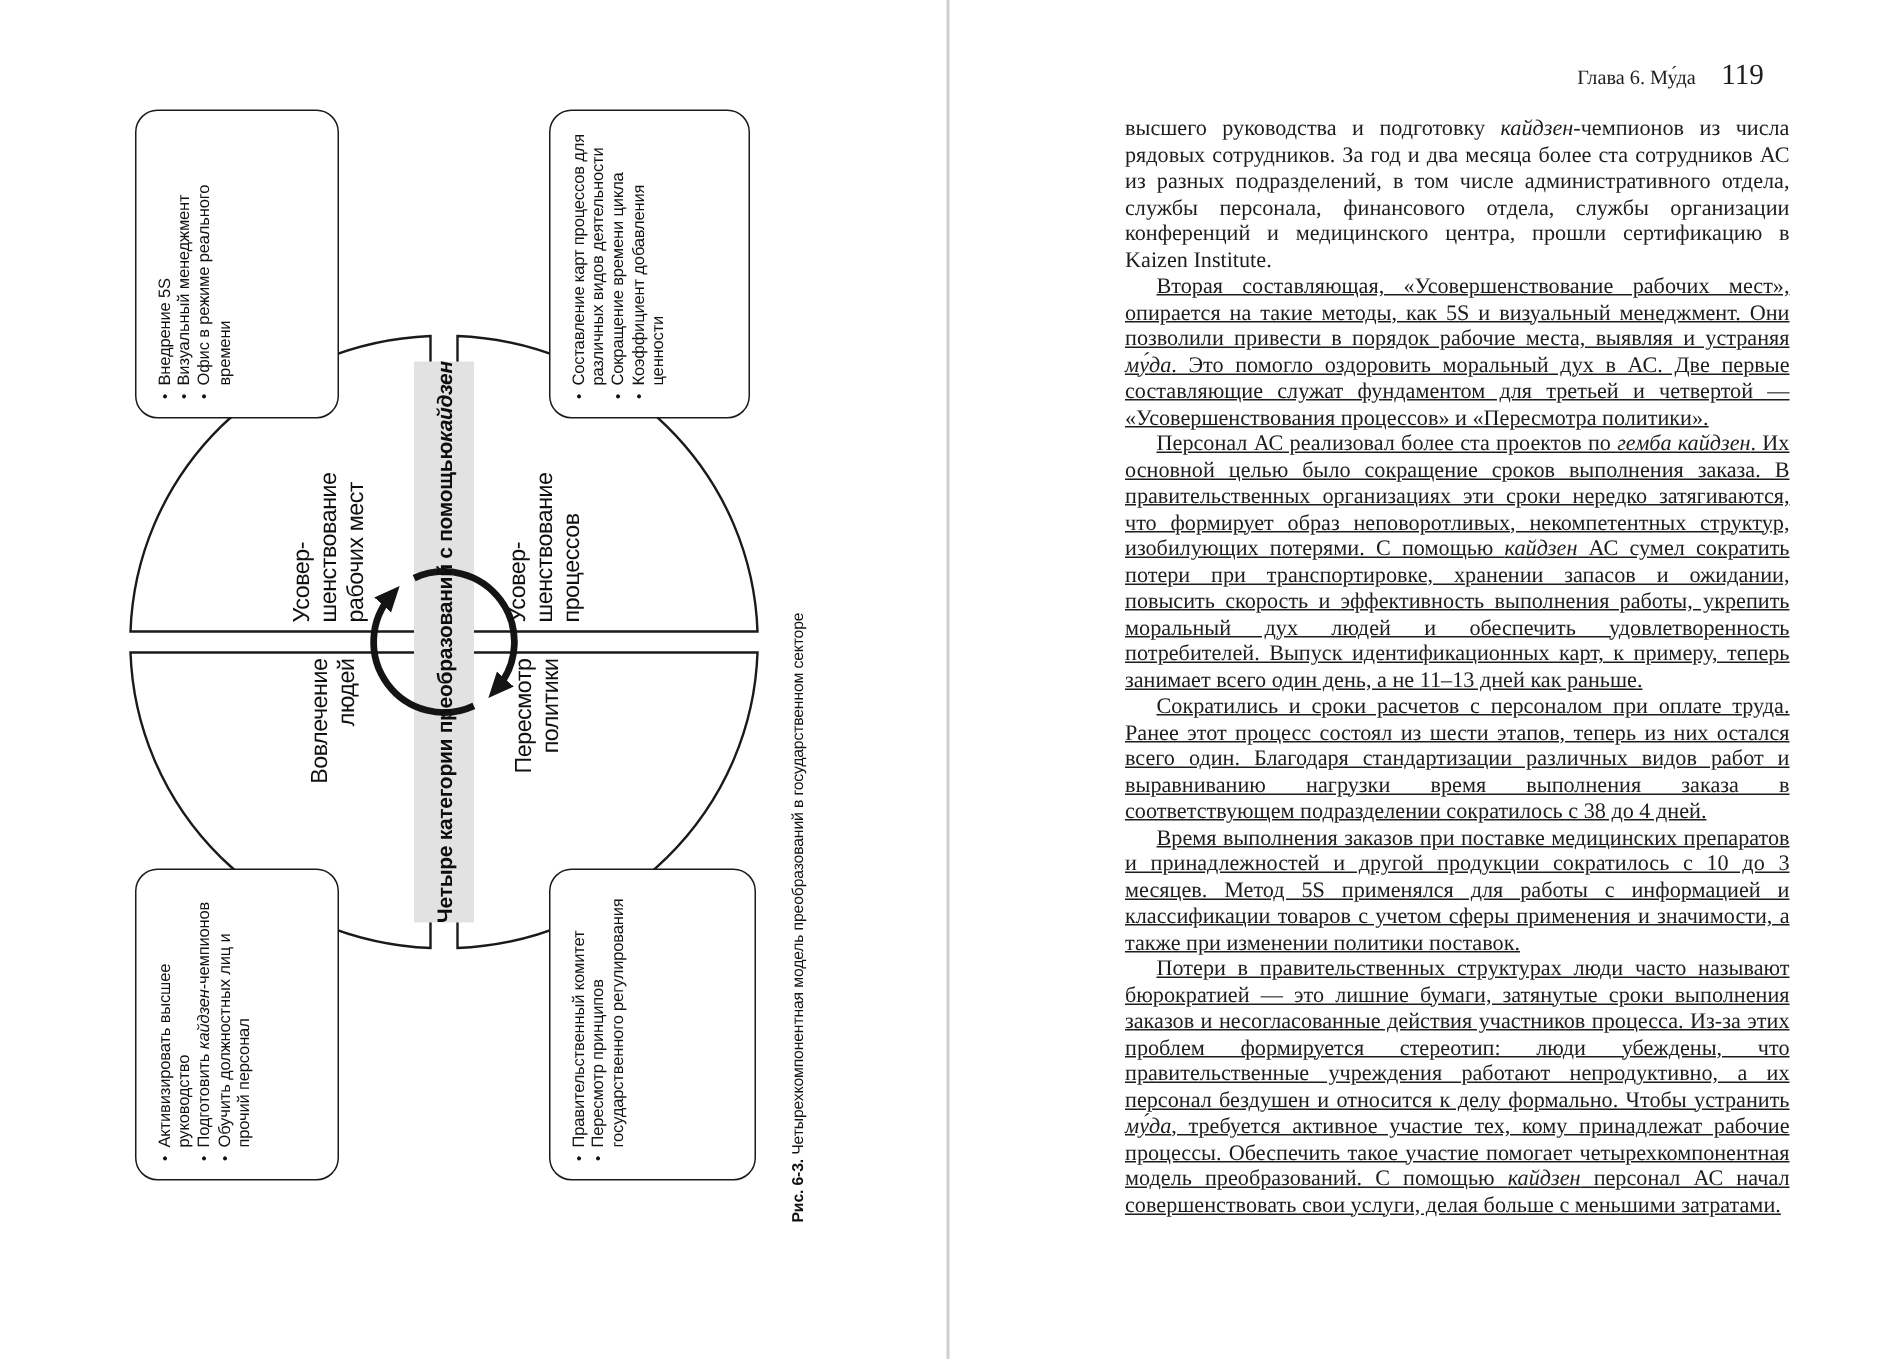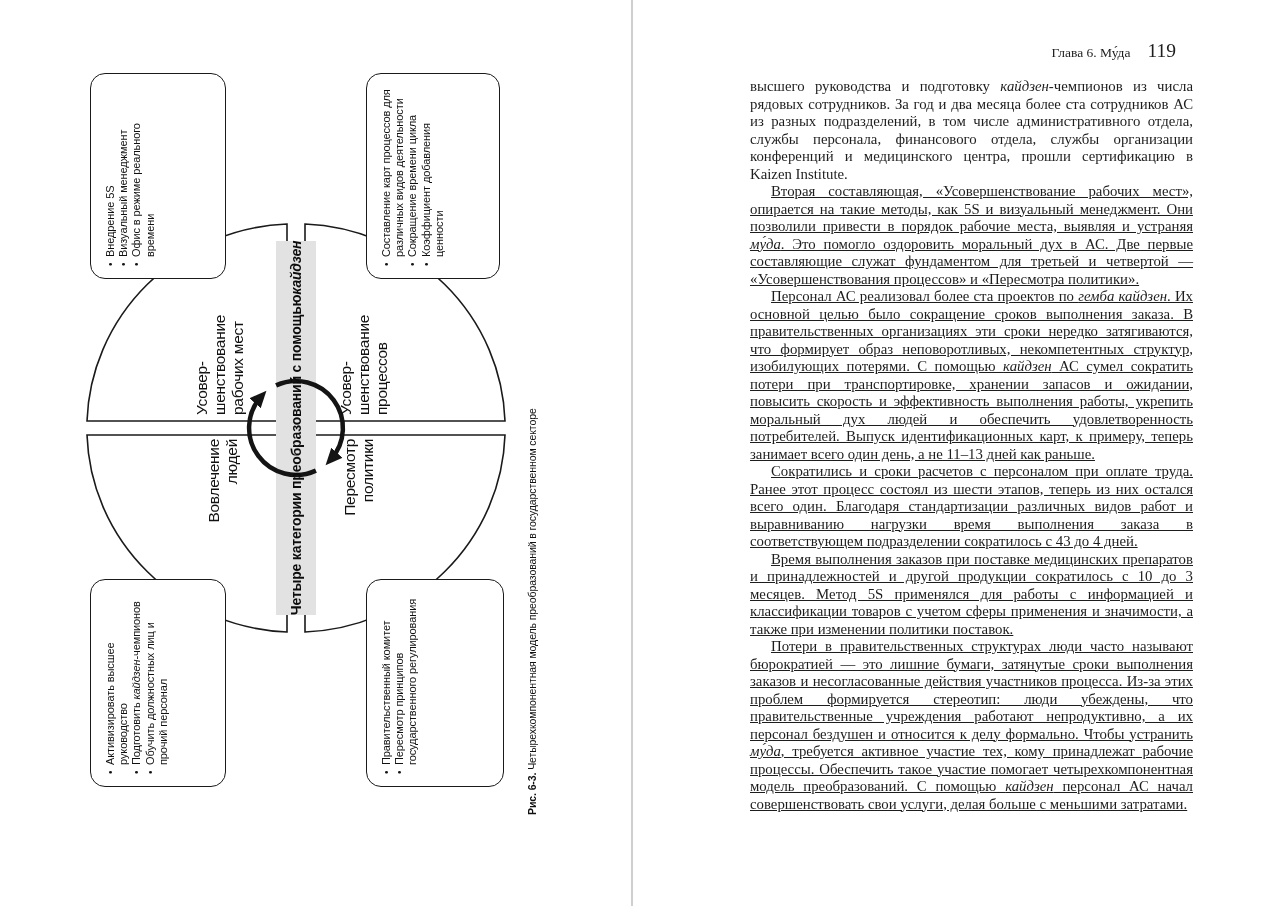--- a/index.html
+++ b/index.html
@@ -150,19 +150,19 @@
   <div class="divider"></div>
 
   <div>
     <div class="running-header">
       <span class="chapter">Глава 6. Му́да</span><span class="pagenum">119</span>
     </div>
     <div class="body-text">
         <p><span>высшего руководства и подготовку </span><span style="font-style: italic;">кайдзен</span><span>-чемпионов из числа рядовых сотрудников. За год и два месяца более ста сотрудников АС из разных подразделений, в том числе административного отдела, службы персонала, финансового отдела, службы организации конференций и медицинского центра, прошли сертификацию в Kaizen Institute.</span></p>
         <p class="indent"><span>Вторая составляющая, «Усовершенствование рабочих мест», опирается на такие методы, как 5S и визуальный менеджмент. Они позволили привести в порядок рабочие места, выявляя и устраняя </span><span style="font-style: italic;">му́да</span><span>. Это помогло оздоровить моральный дух в АС. Две первые составляющие служат фундаментом для третьей и четвертой — «Усовершенствования процессов» и «Пересмотра политики».</span></p>
         <p class="indent"><span>Персонал АС реализовал более ста проектов по </span><span style="font-style: italic;">гемба кайдзен</span><span>. Их основной целью было сокращение сроков выполнения заказа. В правительственных организациях эти сроки нередко затягиваются, что формирует образ неповоротливых, некомпетентных структур, изобилующих потерями. С помощью </span><span style="font-style: italic;">кайдзен</span><span> АС сумел сократить потери при транспортировке, хранении запасов и ожидании, повысить скорость и эффективность выполнения работы, укрепить моральный дух людей и обеспечить удовлетворенность потребителей. Выпуск идентификационных карт, к примеру, теперь занимает всего один день, а не 11–13 дней как раньше.</span></p>
-        <p class="indent"><span>Сократились и сроки расчетов с персоналом при оплате труда. Ранее этот процесс состоял из шести этапов, теперь из них остался всего один. Благодаря стандартизации различных видов работ и выравниванию нагрузки время выполнения заказа в соответствующем подразделении сократилось с 43 до 4 дней.</span></p>
+        <p class="indent"><span>Сократились и сроки расчетов с персоналом при оплате труда. Ранее этот процесс состоял из шести этапов, теперь из них остался всего один. Благодаря стандартизации различных видов работ и выравниванию нагрузки время выполнения заказа в соответствующем подразделении сократилось с 38 до 4 дней.</span></p>
         <p class="indent"><span>Время выполнения заказов при поставке медицинских препаратов и принадлежностей и другой продукции сократилось с 10 до 3 месяцев. Метод 5S применялся для работы с информацией и классификации товаров с учетом сферы применения и значимости, а также при изменении политики поставок.</span></p>
         <p class="indent"><span>Потери в правительственных структурах люди часто называют бюрократией — это лишние бумаги, затянутые сроки выполнения заказов и несогласованные действия участников процесса. Из-за этих проблем формируется стереотип: люди убеждены, что правительственные учреждения работают непродуктивно, а их персонал бездушен и относится к делу формально. Чтобы устранить </span><span style="font-style: italic;">му́да</span><span>, требуется активное участие тех, кому принадлежат рабочие процессы. Обеспечить такое участие помогает четырехкомпонентная модель преобразований. С помощью </span><span style="font-style: italic;">кайдзен</span><span> персонал АС начал совершенствовать свои услуги, делая больше с меньшими затратами.</span></p>
       </div>
   </div>
 
 </div>
 
 </body></html>

